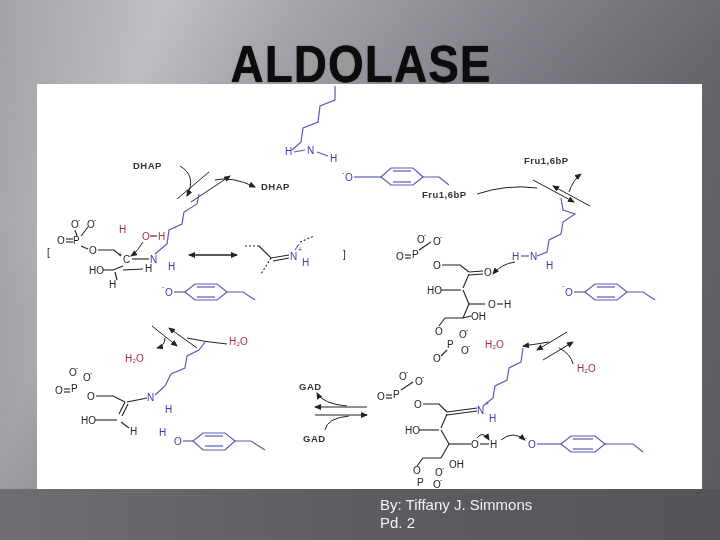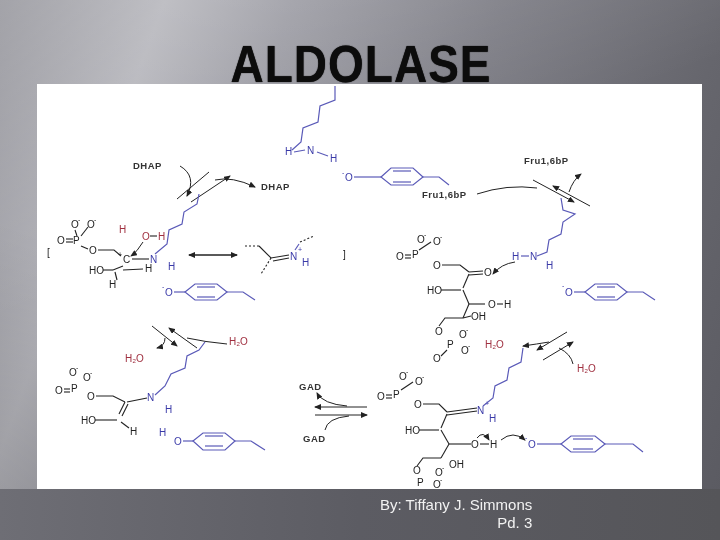--- a/index.html
+++ b/index.html
@@ -29,21 +29,21 @@
   .panel {
     position: absolute; left: 37px; top: 84px; width: 665px; height: 405px;
     background: #ffffff;
   }
   .panel svg { position: absolute; left: 0; top: 0; }
   .credit {
     position: absolute; left: 380px; top: 496px; color: #f2f2f2;
     font-size: 15px; line-height: 18px;
     font-family: "Liberation Sans", sans-serif;
   }
-  .credit div { white-space: nowrap; text-align: right; }
+  .credit div { white-space: nowrap; }
   svg text { font-family: "Liberation Sans", sans-serif; }
   .lbl { font-size: 9.5px; font-weight: bold; fill: #333; letter-spacing: 0.5px; }
   .atom { font-size: 10px; fill: #222; }
   .atomb { font-size: 10px; fill: #3a3aa8; }
   .atomr { font-size: 10px; fill: #a03040; }
   .chg { font-size: 7px; fill: #222; }
   .chgb { font-size: 7px; fill: #3a3aa8; }
   .blk { stroke: #222; stroke-width: 1.1; fill: none; }
   .blu { stroke: #5a5ab8; stroke-width: 1.2; fill: none; }
   .arr { stroke: #222; stroke-width: 1; fill: none; }
@@ -326,14 +326,14 @@
       <polygon class="blu" points="524,360 534,352 558,352 568,360 558,368 534,368"></polygon>
       <line class="blu" x1="536" y1="355" x2="556" y2="355"></line>
       <line class="blu" x1="536" y1="365" x2="556" y2="365"></line>
       <polyline class="blu" points="568,360 596,360 606,368"></polyline>
     </g>
   </svg>
 </div>
 
 <div class="credit">
   <div>By: Tiffany J. Simmons</div>
-  <div>Pd. 3</div>
+  <div>Pd. 2</div>
 </div>
 
 </body></html>

